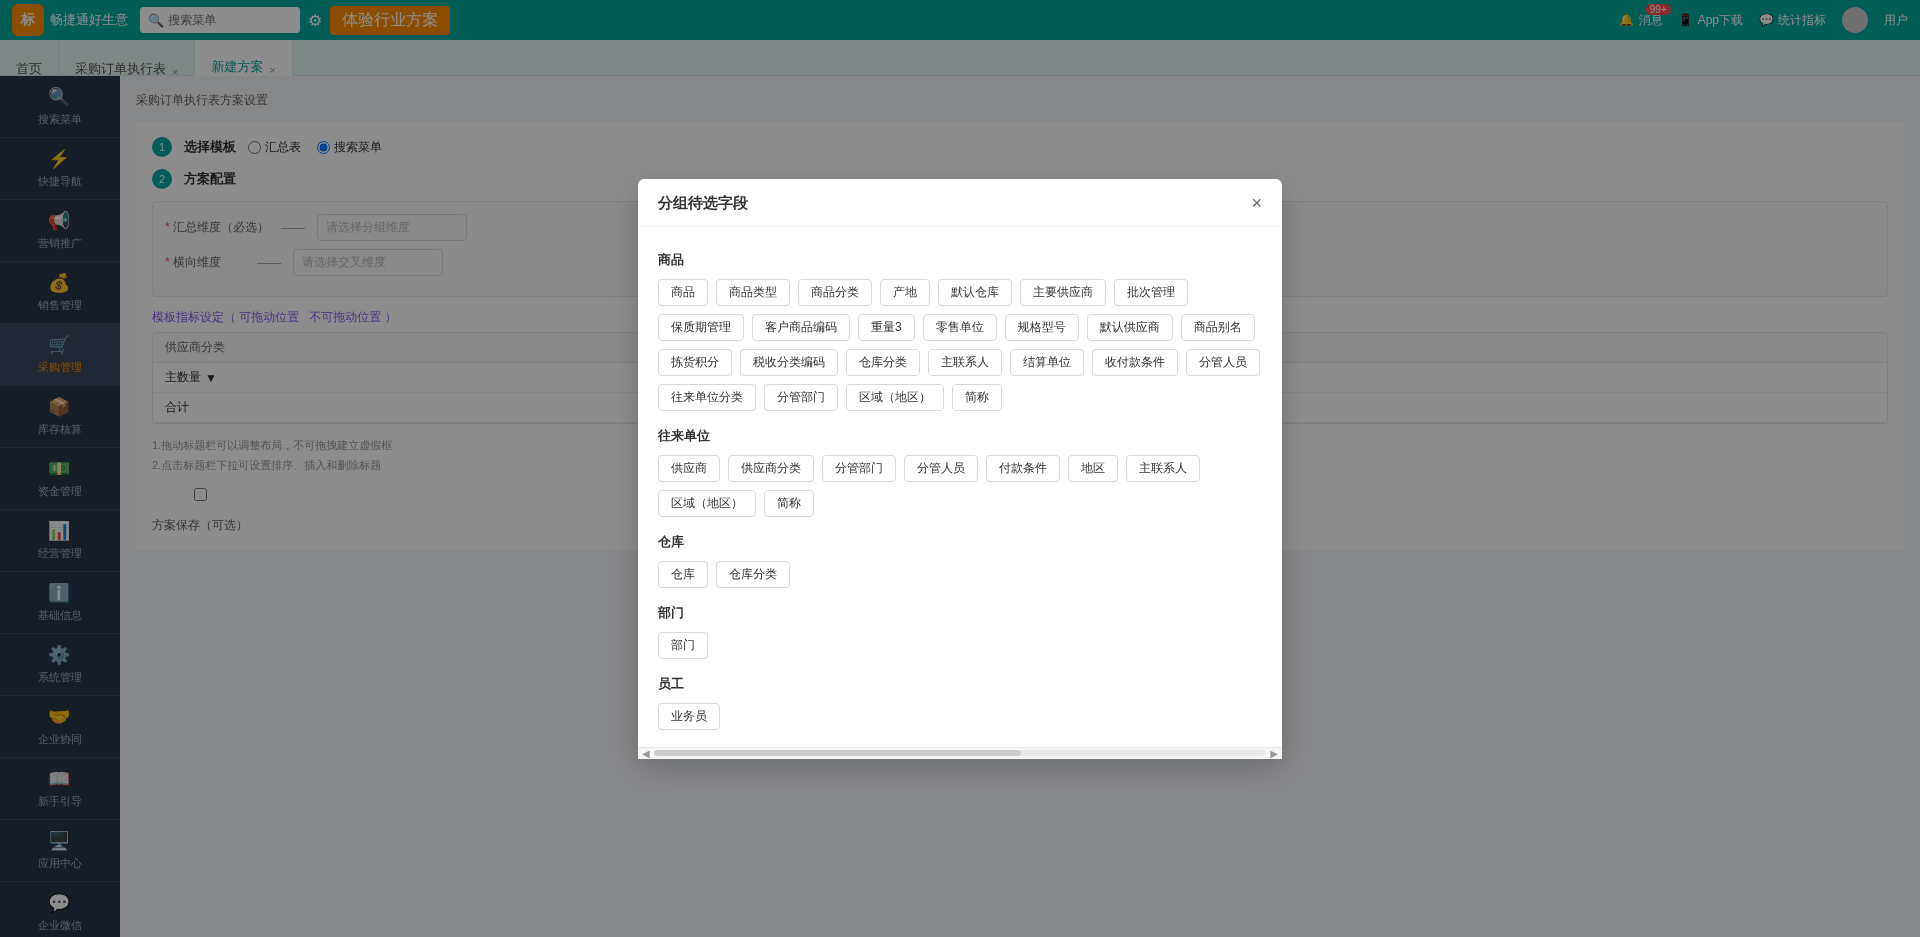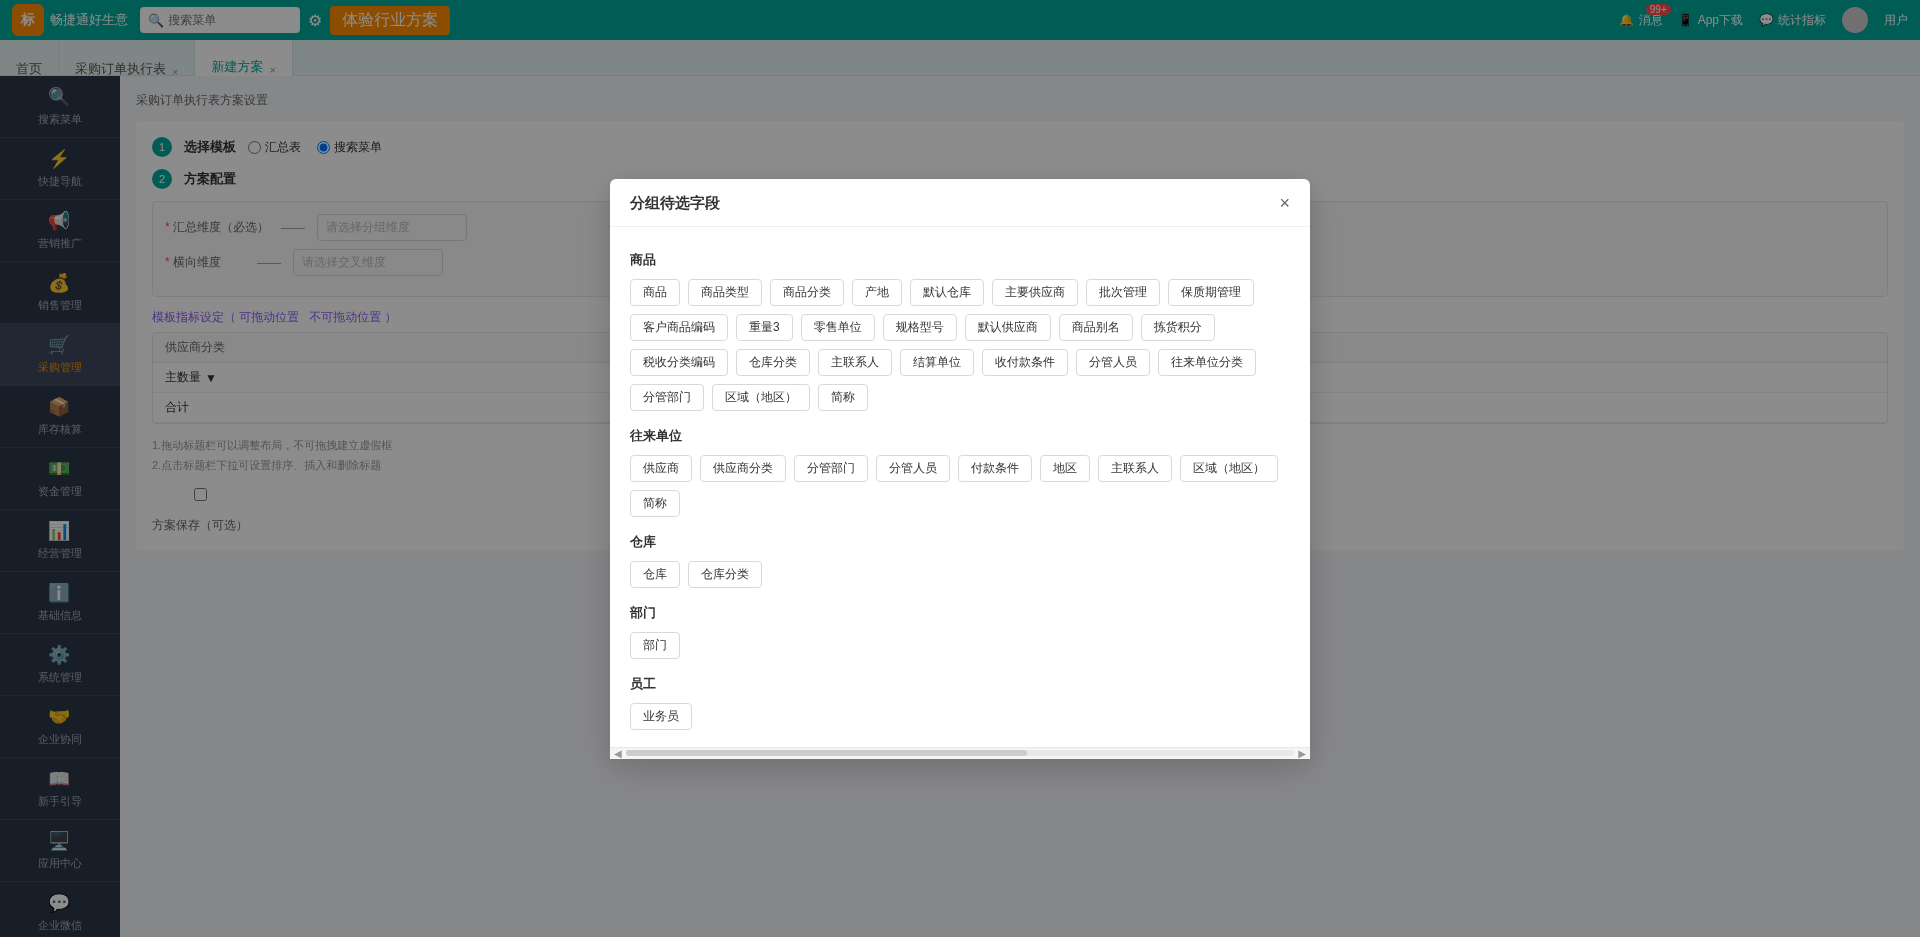--- a/index.html
+++ b/index.html
@@ -246,21 +246,21 @@
       inset: 0;
       background: rgba(0,0,0,0.45);
       display: flex;
       align-items: center;
       justify-content: center;
       z-index: 1000;
     }
     .modal {
       background: white;
       border-radius: 6px;
-      width: 700px;
+      width: 644px;
       max-height: 580px;
       display: flex;
       flex-direction: column;
       box-shadow: 0 8px 32px rgba(0,0,0,0.2);
     }
     .modal-header {
       display: flex;
       align-items: center;
       justify-content: space-between;
       padding: 14px 20px 12px;

